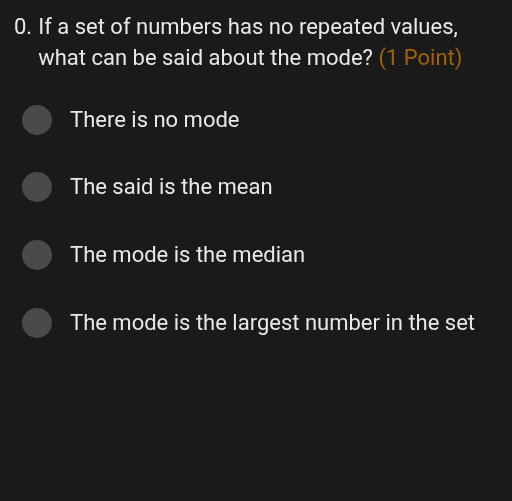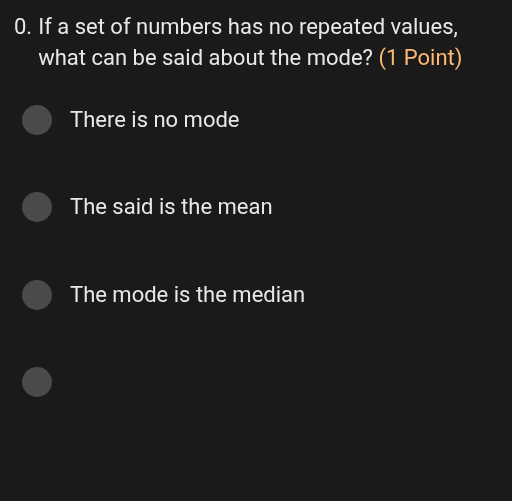--- a/index.html
+++ b/index.html
@@ -23,26 +23,26 @@
       margin-bottom: 30px;
     }
     .question-number {
       flex-shrink: 0;
       margin-right: 6px;
     }
     .question-text {
       flex: 1;
     }
     .points {
-      color: #fdba74;
+      color: #a16207;
     }
     .options {
       display: flex;
       flex-direction: column;
-      gap: 56px;
+      gap: 36px;
       padding-left: 8px;
       text-align: center;
     }
     .option {
       display: flex;
       align-items: center;
       gap: 18px;
       cursor: pointer;
     }
     .radio {
@@ -76,14 +76,15 @@
   <div class="option">
     <div class="radio"></div>
     <div class="option-label">The said is the mean</div>
   </div>
   <div class="option">
     <div class="radio"></div>
     <div class="option-label">The mode is the median</div>
   </div>
   <div class="option">
     <div class="radio"></div>
+    <div class="option-label">The mode is the largest number in the set</div>
   </div>
 </div>
 
 </body></html>

